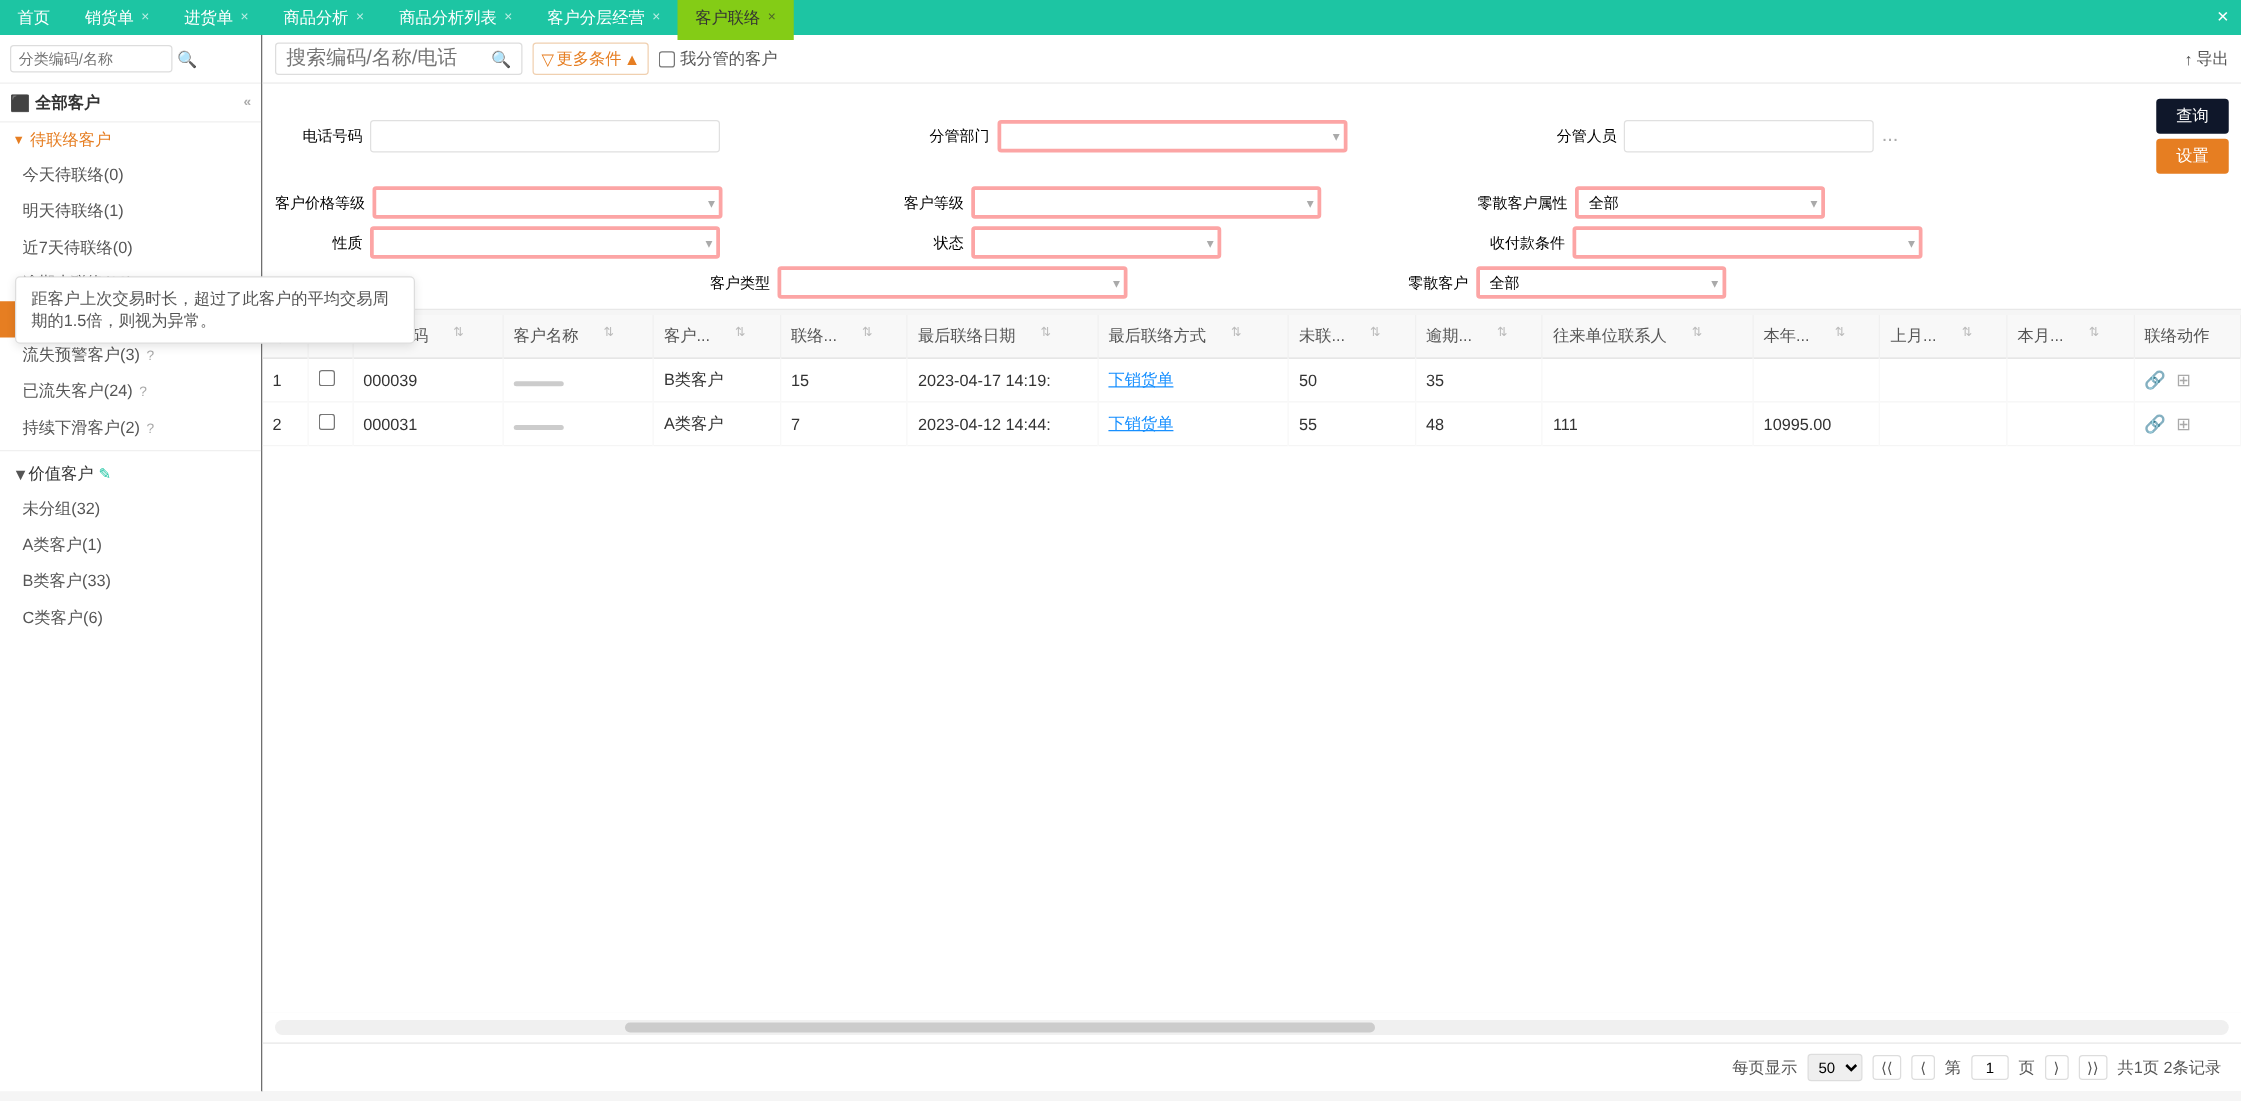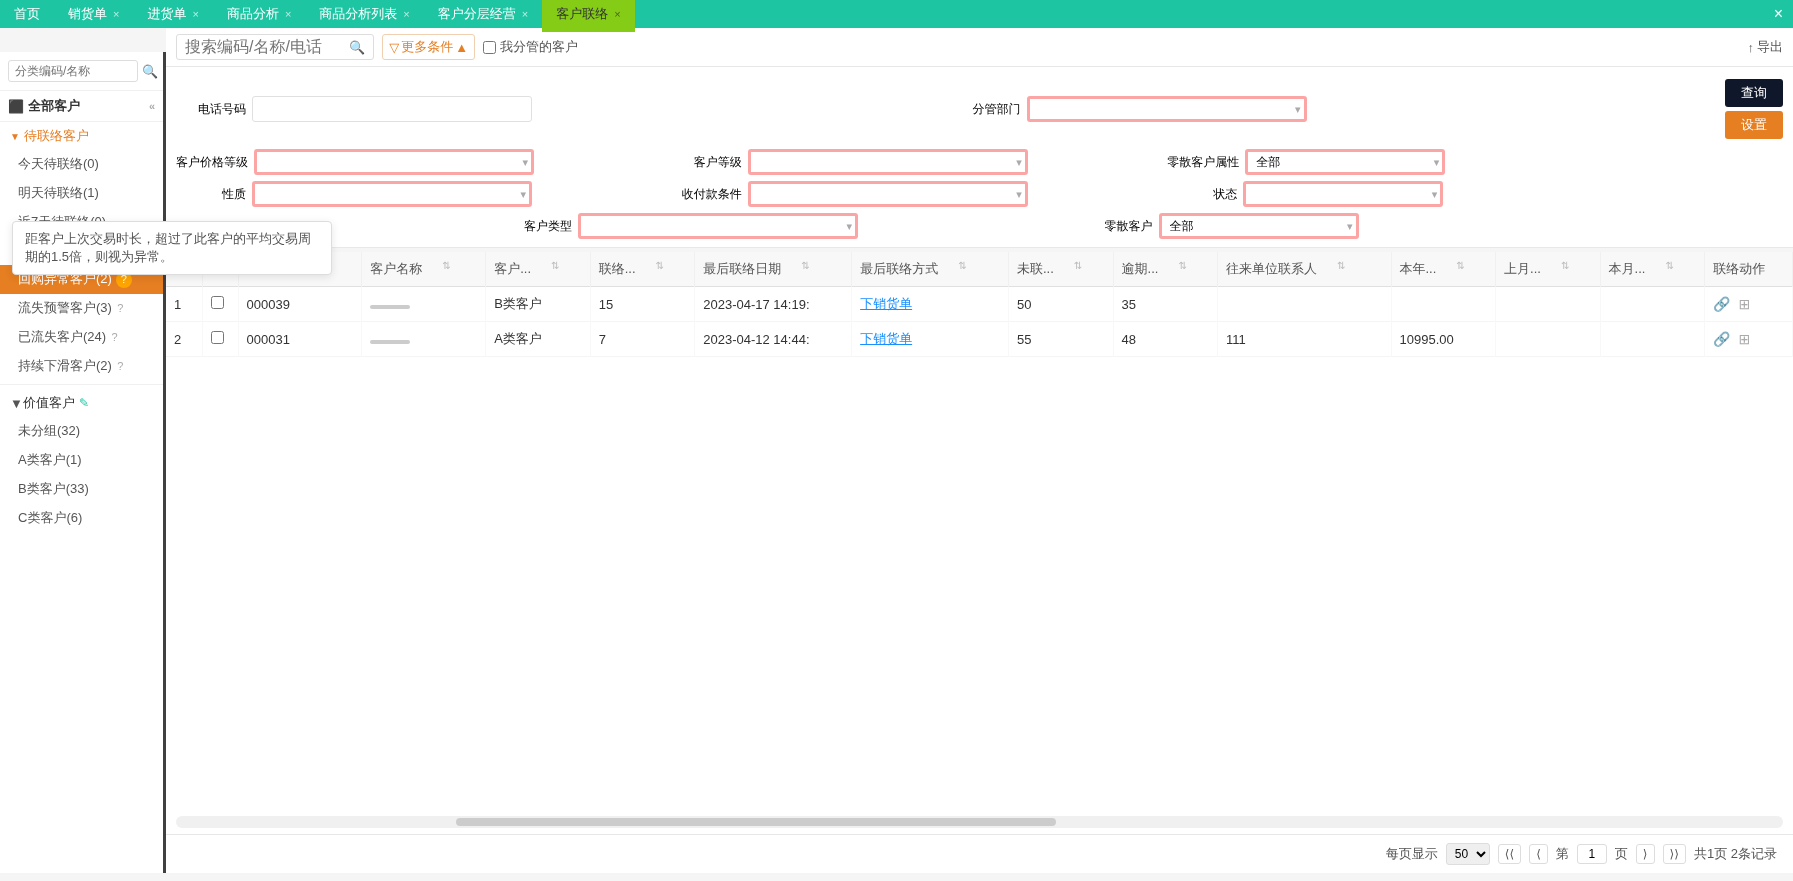--- a/index.html
+++ b/index.html
@@ -43,28 +43,27 @@
     }
 
     
     .main-layout {
       display: flex;
       height: calc(881px - 36px);
     }
 
     
     .sidebar {
-      width: 166px;
-      background: white;
-      border-right: 3px solid #404040;
+      width: 210px;
+      background: white;
+      border-right: 1px solid #404040;
       display: flex;
       flex-direction: column;
       overflow: hidden;
       flex-shrink: 0;
-      margin-top: 24px;
     }
     .sidebar-search {
       display: flex;
       align-items: center;
       padding: 8px 8px;
       border-bottom: 1px solid #f0f0f0;
     }
     .sidebar-search input {
       border: 1px solid #ddd;
       border-radius: 3px;
@@ -551,20 +550,25 @@
         <div class="filter-cell">
           <span class="filter-label">电话号码</span>
           <input class="filter-input" style="flex: 1 1 0%; max-width: 280px;" type="text">
         </div>
         <div class="filter-cell">
           <span class="filter-label">分管部门</span>
           <div class="select-wrapper" style="flex:1; max-width:280px;">
             <select class="filter-select" style="width:100%;"></select>
           </div>
         </div>
+        <div class="filter-cell">
+          <span class="filter-label">分管人员</span>
+          <input class="filter-input" style="flex: 1 1 0%; max-width: 200px;" type="text">
+          <span class="dots-btn">...</span>
+        </div>
         <div class="btn-group">
           <button class="query-btn">查询</button>
           <button class="settings-btn">设置</button>
         </div>
       </div>
 
       <div class="filter-row">
         <div class="filter-cell">
           <span class="filter-label">客户价格等级</span>
           <div class="select-wrapper" style="flex:1; max-width:280px;">
@@ -589,28 +593,28 @@
       </div>
 
       <div class="filter-row">
         <div class="filter-cell">
           <span class="filter-label">性质</span>
           <div class="select-wrapper" style="flex:1; max-width:280px;">
             <select class="filter-select" style="width:100%;"></select>
           </div>
         </div>
         <div class="filter-cell">
+          <span class="filter-label">状态</span>
+          <div class="select-wrapper" style="flex:1; max-width:200px;">
+            <select class="filter-select" style="width:100%;"></select>
+          </div>
+        </div>
+        <div class="filter-cell">
           <span class="filter-label">收付款条件</span>
           <div class="select-wrapper" style="flex:1; max-width:280px;">
-            <select class="filter-select" style="width:100%;"></select>
-          </div>
-        </div>
-        <div class="filter-cell">
-          <span class="filter-label">状态</span>
-          <div class="select-wrapper" style="flex:1; max-width:200px;">
             <select class="filter-select" style="width:100%;"></select>
           </div>
         </div>
         <div style="width:120px;"></div>
       </div>
 
       <div class="filter-row">
         <div class="filter-cell" style="flex:0 0 auto; min-width:320px;">
           <span class="dots-btn">...</span>
         </div>

